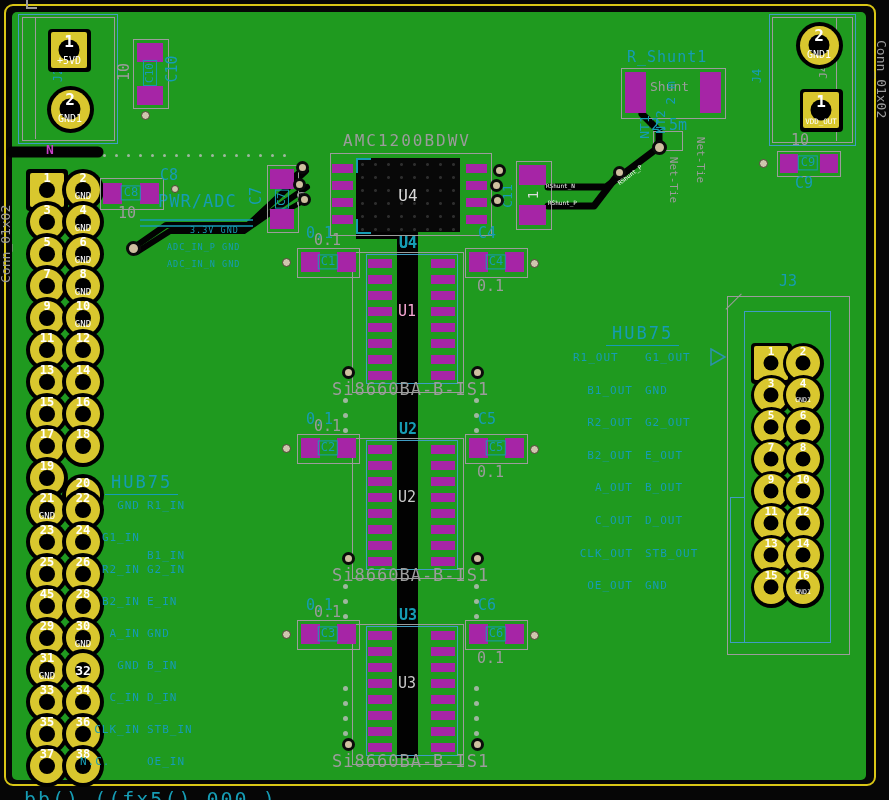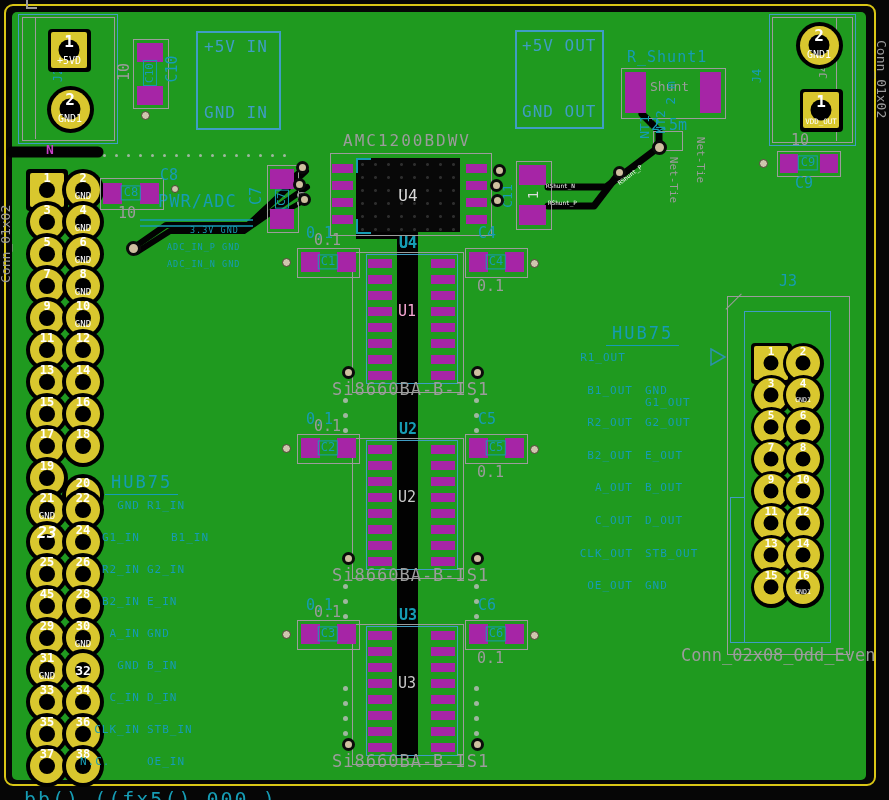--- a/index.html
+++ b/index.html
@@ -62,29 +62,21 @@
   </svg>
 
   <div class="blackbar" style="left:356px;top:225px;width:62px;height:14px;"></div>
   <div class="blackbar" style="left:397px;top:227px;width:21px;height:531px;"></div>
 
   <div class="bluebox" style="left:18px;top:14px;width:98px;height:128px;"></div>
   <div class="box" style="left:22px;top:17px;width:91px;height:122px;"></div>
   <div class="box" style="left:35px;top:17px;width:0;height:122px;border-width:0 0 0 1px;"></div>
   <div class="t teal" style="left:58px;top:75px;font-size:12px;transform:translate(-50%,-50%) rotate(-90deg);">J2</div>
 
-  <div class="bluebox" style="left:196px;top:31px;width:81px;height:95px;border-width:2px;">
-    <span class="t blue" style="left:6px;top:6px;font-size:16px;letter-spacing:1px;">+5V IN</span>
-    <span class="t blue" style="left:6px;top:72px;font-size:16px;letter-spacing:1px;">GND IN</span>
-  </div>
-
-  <div class="bluebox" style="left:515px;top:30px;width:85px;height:95px;border-width:2px;">
-    <span class="t blue" style="left:5px;top:6px;font-size:16px;letter-spacing:1px;">+5V OUT</span>
-    <span class="t blue" style="left:5px;top:72px;font-size:16px;letter-spacing:1px;">GND OUT</span>
-  </div>
+
 
   <div class="t teal" style="left:627px;top:50px;font-size:15px;letter-spacing:1px;">R_Shunt1</div>
   <div class="box" style="left:621px;top:68px;width:103px;height:49px;"></div>
   <div class="smdpad" style="left:625px;top:72px;width:21px;height:41px;"></div>
   <div class="smdpad" style="left:700px;top:72px;width:21px;height:41px;"></div>
   <div class="t gray" style="left:650px;top:80px;font-size:13px;">Shunt</div>
   <div class="t teal" style="left:670px;top:93px;font-size:13px;transform:translate(-50%,-50%) rotate(-90deg);">2 m</div>
   <div class="box" style="left:653px;top:131px;width:28px;height:18px;"></div>
   <div class="t teal" style="left:644px;top:127px;font-size:13px;transform:translate(-50%,-50%) rotate(-90deg);">NT1</div>
   <div class="t teal" style="left:660px;top:122px;font-size:13px;transform:translate(-50%,-50%) rotate(-90deg);">NT2</div>
@@ -112,21 +104,20 @@
   <div class="t teal" style="left:105px;top:474px;font-size:17px;letter-spacing:2px;border-bottom:1px solid var(--teal);padding:0 6px 3px 6px;">HUB75</div>
 
   <div class="t teal" style="left:606px;top:325px;font-size:17px;letter-spacing:2px;border-bottom:1px solid var(--teal);padding:0 6px 3px 6px;">HUB75</div>
 
   <div class="t teal" style="left:779px;top:274px;font-size:15px;">J3</div>
   <div class="box" style="left:727px;top:296px;width:121px;height:357px;"></div>
   <div class="box" style="left:723px;top:301px;width:22px;height:1px;border-width:1px 0 0 0;transform:rotate(-45deg);"></div>
   <div class="bluebox" style="left:744px;top:311px;width:85px;height:330px;"></div>
   <div class="bluebox" style="left:730px;top:497px;width:14px;height:144px;border-right:none;"></div>
   <div class="t gray" style="left:779px;top:470px;font-size:12px;transform:translate(-50%,-50%) rotate(-90deg);">J3</div>
-  <div class="t gray" style="left:681px;top:647px;font-size:17px;">Conn_02x08_Odd_Even</div>
 
   <div class="t" style="left:46px;top:143px;font-size:13px;font-weight:bold;color:var(--magenta);">N</div>
   <div class="t gray" style="left:-1px;top:168px;font-size:13px;writing-mode:vertical-rl;transform:rotate(180deg);transform-origin:center;height:115px;">Conn_01x02</div>
   <div class="t gray" style="left:875px;top:40px;font-size:13px;writing-mode:vertical-rl;">Conn_01x02</div>
   <div class="t teal" style="left:24px;top:789px;font-size:20px;letter-spacing:2px;">bb() ((fx5() 000 )</div>
   <div style="position:absolute;left:26px;top:0;width:9px;height:7px;border-left:2px solid #9c9c9c;border-bottom:2px solid #9c9c9c;"></div>
 
   <div class="t white" style="left:546px;top:183px;font-size:6px;">RShunt_N</div>
   <div class="t white" style="left:548px;top:200px;font-size:6px;">RShunt_P</div>
   <div class="t white" style="left:630px;top:175px;font-size:6px;transform:translate(-50%,-50%) rotate(-37deg);">RShunt_P</div>
@@ -269,21 +260,21 @@
         <span class="net" style="top: 22px; font-size: 9px;">GND</span>
       </div>
       <div class="tht" style="left: 62px; top: 489px; width: 42px; height: 42px;">
         <div class="gold" style="inset: 4px;"></div>
         <div class="hole" style="width: 16px; height: 16px;"></div>
         <span class="num" style="top: 2px; font-size: 12px;">22</span>
       </div>
       <div class="tht" style="left: 26px; top: 521px; width: 42px; height: 42px;">
         <div class="gold" style="inset: 4px;"></div>
         <div class="hole" style="width: 16px; height: 16px;"></div>
-        <span class="num" style="top: 2px; font-size: 16px; font-style: italic;">23</span>
+        <span class="num" style="top: 2px; font-size: 12px;">23</span>
       </div>
       <div class="tht" style="left: 62px; top: 521px; width: 42px; height: 42px;">
         <div class="gold" style="inset: 4px;"></div>
         <div class="hole" style="width: 16px; height: 16px;"></div>
         <span class="num" style="top: 2px; font-size: 12px;">24</span>
       </div>
       <div class="tht" style="left: 26px; top: 553px; width: 42px; height: 42px;">
         <div class="gold" style="inset: 4px;"></div>
         <div class="hole" style="width: 16px; height: 16px;"></div>
         <span class="num" style="top: 2px; font-size: 12px;">25</span>
@@ -433,37 +424,37 @@
       </div>
       <div class="tht" style="left: 782.5px; top: 566.5px; width: 41px; height: 41px;">
         <div class="gold" style="inset: 3.5px;"></div>
         <div class="hole" style="width: 15px; height: 15px;"></div>
         <span class="num" style="top: 2px; font-size: 11px;">16</span>
         <span class="net" style="top: 21px; font-size: 6.5px;">GND1</span>
       </div>
       <div class="t teal" style="left: 80px; top: 500px; font-size: 11px; width: 60px; text-align: right; letter-spacing: 1px;">GND</div>
       <div class="t teal" style="left: 147px; top: 500px; font-size: 11px; letter-spacing: 1px;">R1_IN</div>
       <div class="t teal" style="left: 80px; top: 532px; font-size: 11px; width: 60px; text-align: right; letter-spacing: 1px;">G1_IN</div>
-      <div class="t teal" style="left: 147px; top: 532px; font-size: 11px; letter-spacing: 1px; margin-left: 24px;">B1_IN</div>
+      <div class="t teal" style="left: 147px; top: 550px; font-size: 11px; letter-spacing: 1px;">B1_IN</div>
       <div class="t teal" style="left: 80px; top: 564px; font-size: 11px; width: 60px; text-align: right; letter-spacing: 1px;">R2_IN</div>
       <div class="t teal" style="left: 147px; top: 564px; font-size: 11px; letter-spacing: 1px;">G2_IN</div>
       <div class="t teal" style="left: 80px; top: 596px; font-size: 11px; width: 60px; text-align: right; letter-spacing: 1px;">B2_IN</div>
       <div class="t teal" style="left: 147px; top: 596px; font-size: 11px; letter-spacing: 1px;">E_IN</div>
       <div class="t teal" style="left: 80px; top: 628px; font-size: 11px; width: 60px; text-align: right; letter-spacing: 1px;">A_IN</div>
       <div class="t teal" style="left: 147px; top: 628px; font-size: 11px; letter-spacing: 1px;">GND</div>
       <div class="t teal" style="left: 80px; top: 660px; font-size: 11px; width: 60px; text-align: right; letter-spacing: 1px;">GND</div>
       <div class="t teal" style="left: 147px; top: 660px; font-size: 11px; letter-spacing: 1px;">B_IN</div>
       <div class="t teal" style="left: 80px; top: 692px; font-size: 11px; width: 60px; text-align: right; letter-spacing: 1px;">C_IN</div>
       <div class="t teal" style="left: 147px; top: 692px; font-size: 11px; letter-spacing: 1px;">D_IN</div>
       <div class="t teal" style="left: 80px; top: 724px; font-size: 11px; width: 60px; text-align: right; letter-spacing: 1px;">CLK_IN</div>
       <div class="t teal" style="left: 147px; top: 724px; font-size: 11px; letter-spacing: 1px;">STB_IN</div>
       <div class="t teal" style="left: 80px; top: 756px; font-size: 11px; width: 60px; letter-spacing: 1px;">N.C.</div>
       <div class="t teal" style="left: 147px; top: 756px; font-size: 11px; letter-spacing: 1px;">OE_IN</div>
-      <div class="t teal" style="left: 573px; top: 352px; font-size: 11px; width: 60px; text-align: center; letter-spacing: 1px;">R1_OUT</div>
-      <div class="t teal" style="left: 645px; top: 352px; font-size: 11px; letter-spacing: 1px; margin-top: 45px;">G1_OUT</div>
+      <div class="t teal" style="left: 573px; top: 352px; font-size: 11px; width: 60px; text-align: left; letter-spacing: 1px;">R1_OUT</div>
+      <div class="t teal" style="left: 645px; top: 352px; font-size: 11px; letter-spacing: 1px;">G1_OUT</div>
       <div class="t teal" style="left: 573px; top: 384.6px; font-size: 11px; width: 60px; text-align: right; letter-spacing: 1px;">B1_OUT</div>
       <div class="t teal" style="left: 645px; top: 384.6px; font-size: 11px; letter-spacing: 1px;">GND</div>
       <div class="t teal" style="left: 573px; top: 417.2px; font-size: 11px; width: 60px; text-align: right; letter-spacing: 1px;">R2_OUT</div>
       <div class="t teal" style="left: 645px; top: 417.2px; font-size: 11px; letter-spacing: 1px;">G2_OUT</div>
       <div class="t teal" style="left: 573px; top: 449.8px; font-size: 11px; width: 60px; text-align: right; letter-spacing: 1px;">B2_OUT</div>
       <div class="t teal" style="left: 645px; top: 449.8px; font-size: 11px; letter-spacing: 1px;">E_OUT</div>
       <div class="t teal" style="left: 573px; top: 482.4px; font-size: 11px; width: 60px; text-align: right; letter-spacing: 1px;">A_OUT</div>
       <div class="t teal" style="left: 645px; top: 482.4px; font-size: 11px; letter-spacing: 1px;">B_OUT</div>
       <div class="t teal" style="left: 573px; top: 515px; font-size: 11px; width: 60px; text-align: right; letter-spacing: 1px;">C_OUT</div>
       <div class="t teal" style="left: 645px; top: 515px; font-size: 11px; letter-spacing: 1px;">D_OUT</div>

